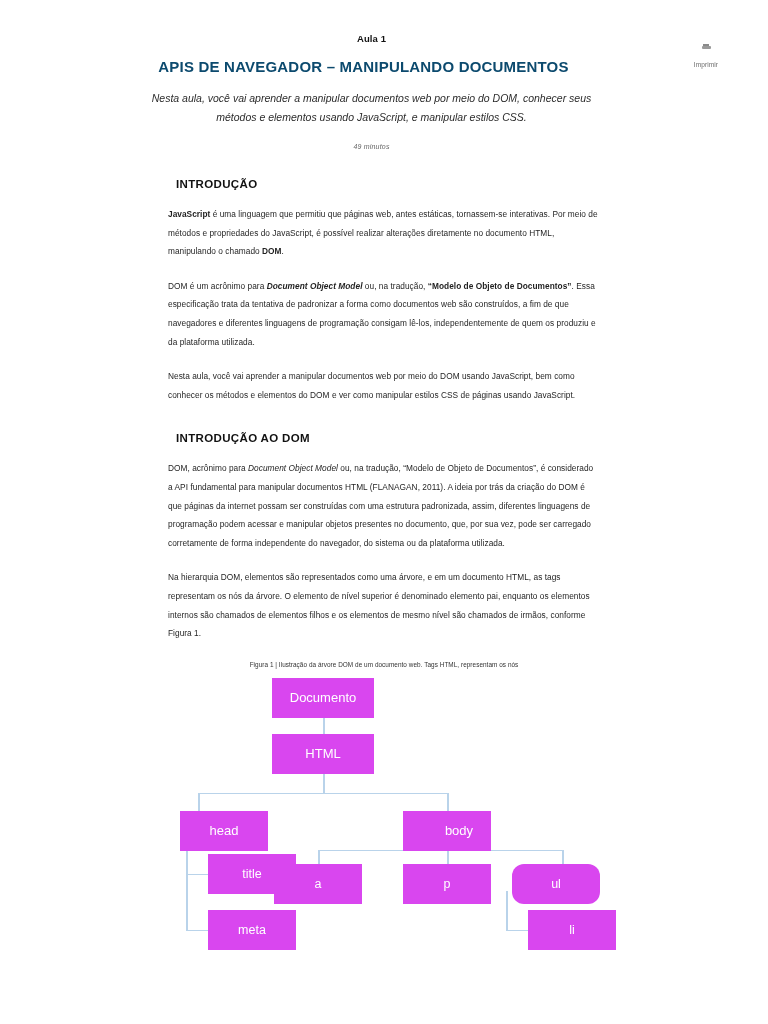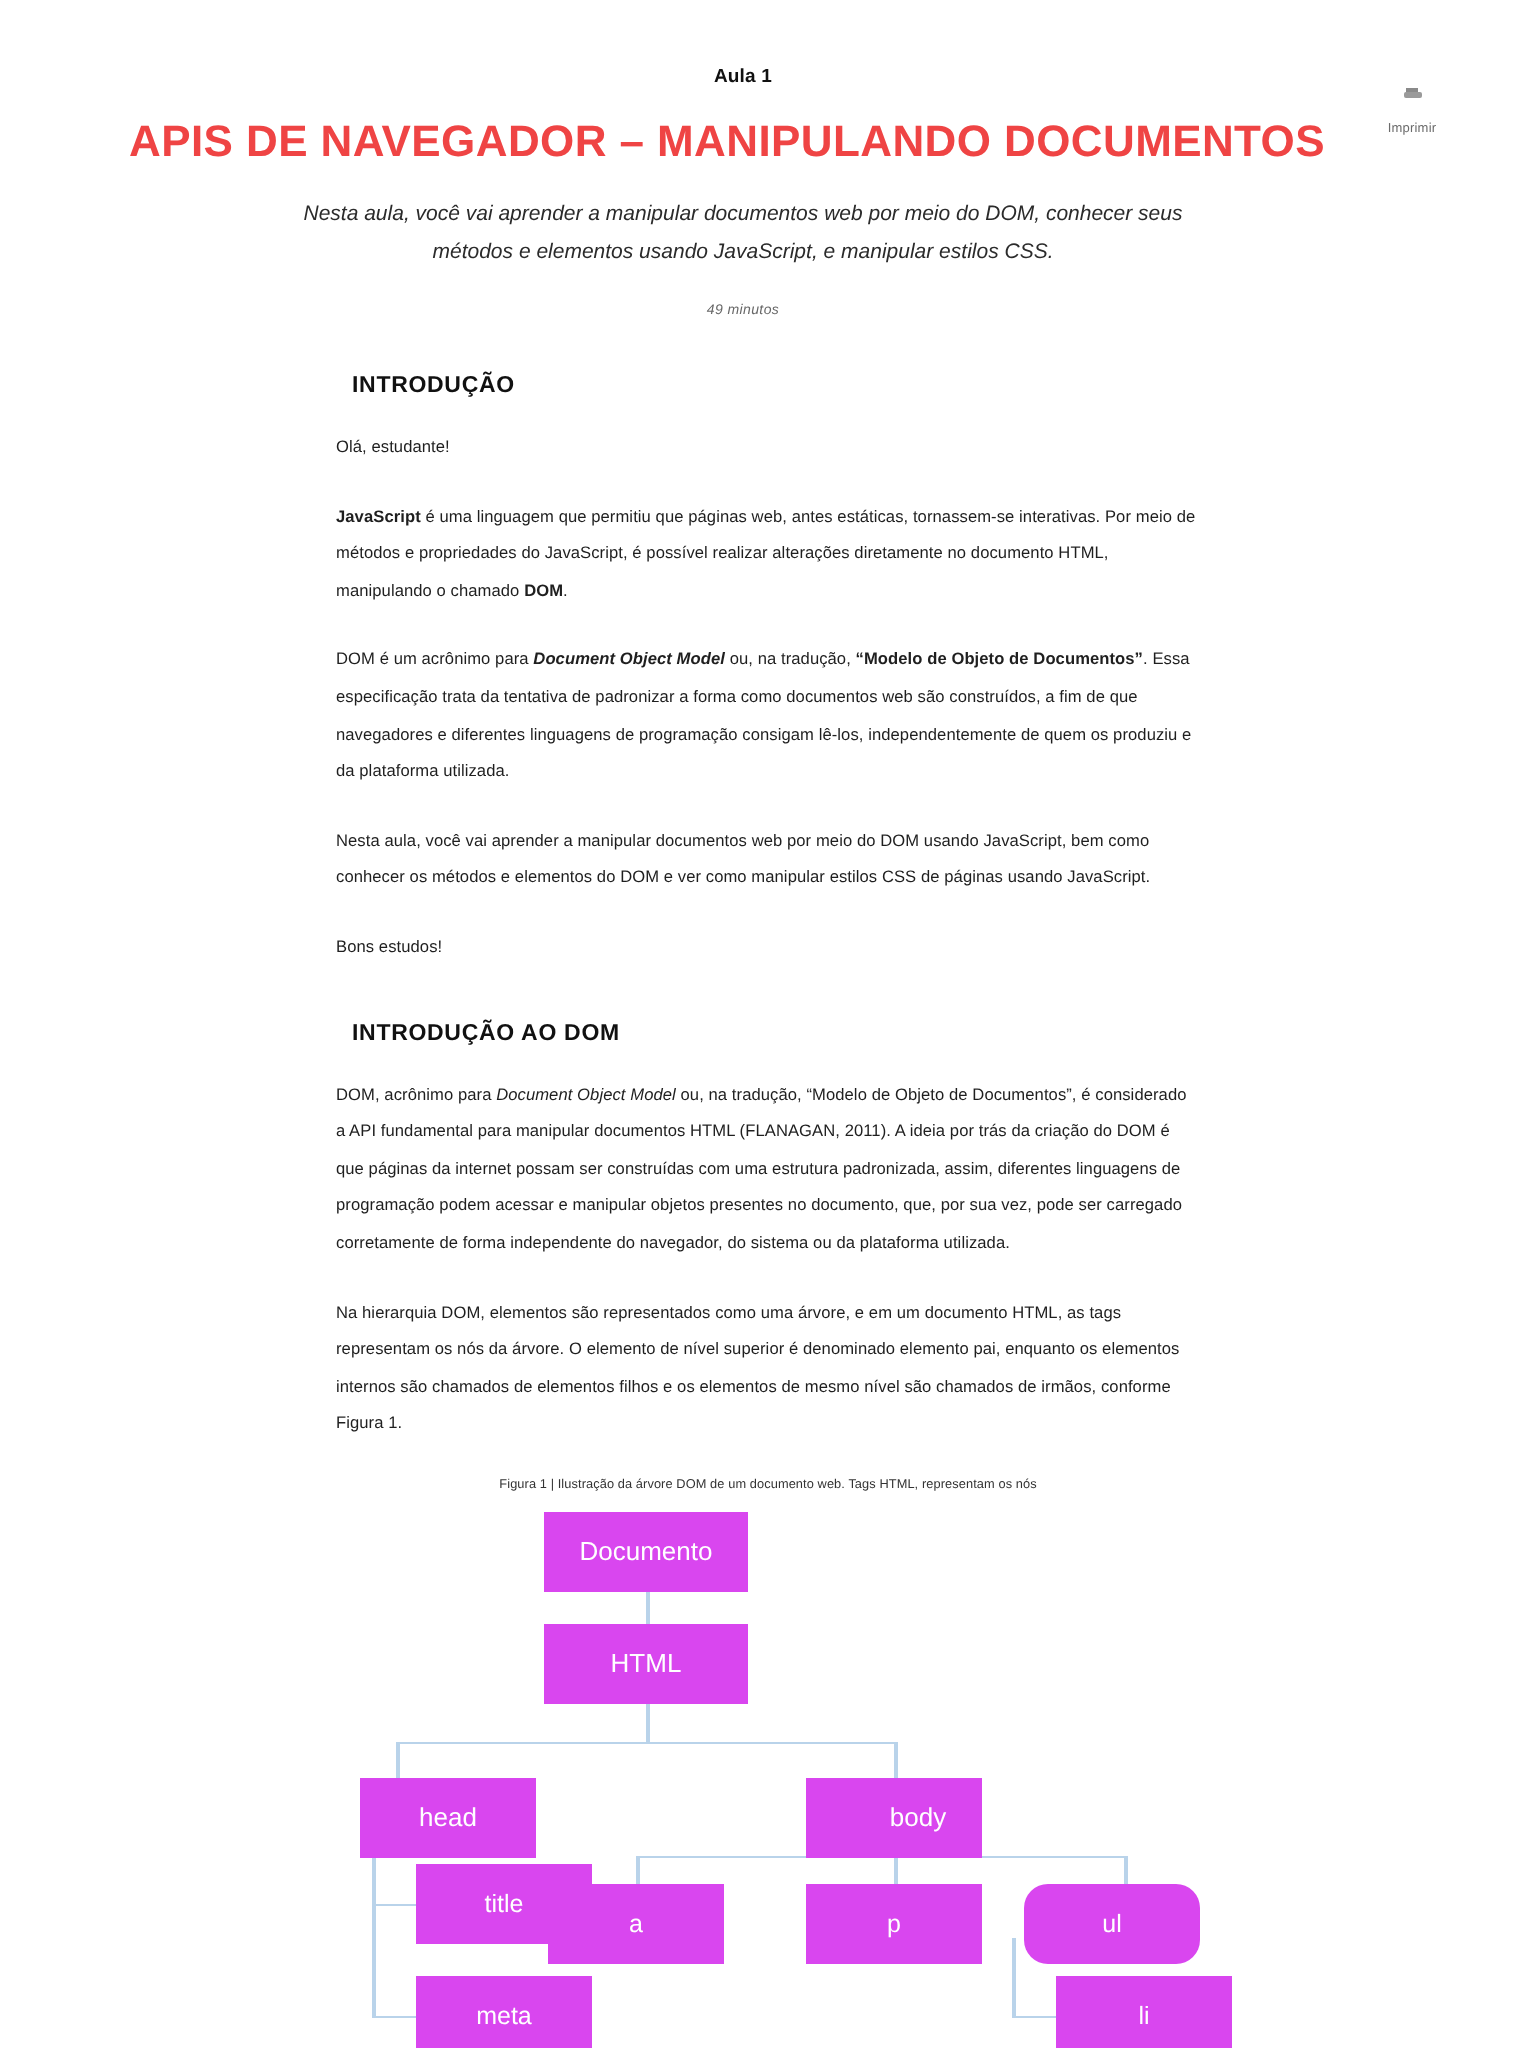--- a/index.html
+++ b/index.html
@@ -73,25 +73,25 @@
     text-align: center;
   }
   .lesson-eyebrow {
     font-size: 9.5px;
     font-weight: bold;
     letter-spacing: 0.1px;
     margin: 0 0 14px 0;
     color: #111;
   }
   .doc-title {
-    font-size: 22px;
+    font-size: 15px;
     font-weight: bold;
     letter-spacing: 0.2px;
     margin: 0 16px 14px 0;
-    color: #ef4444;
+    color: #0c4a6e;
   }
   .doc-subtitle {
     font-size: 10.5px;
     font-style: italic;
     line-height: 19px;
     margin: 0 auto 16px auto;
     width: 450px;
     color: #2b2b2b;
   }
   .doc-duration {
@@ -188,29 +188,27 @@
     <h1 class="doc-title">APIS DE NAVEGADOR – MANIPULANDO DOCUMENTOS</h1>
     <div class="doc-subtitle">Nesta aula, você vai aprender a manipular documentos web por meio do DOM, conhecer seus métodos e elementos usando JavaScript, e manipular estilos CSS.</div>
     <div class="doc-duration">49 minutos</div>
   </div>
 
   <div class="content">
 
     <div class="gap-before-heading"></div>
     <h2 class="section-heading">INTRODUÇÃO</h2>
 
-    <p class="body-text">Olá, estudante!</p>
 
     <p class="body-text"><span class="b">JavaScript</span><span> é uma linguagem que permitiu que páginas web, antes estáticas, tornassem-se interativas. Por meio de métodos e propriedades do JavaScript, é possível realizar alterações diretamente no documento HTML, manipulando o chamado </span><span class="b">DOM</span><span>.</span></p>
 
     <p class="body-text"><span>DOM é um acrônimo para </span><span class="bi">Document Object Model</span><span> ou, na tradução, </span><span class="b">“Modelo de Objeto de Documentos”</span><span>. Essa especificação trata da tentativa de padronizar a forma como documentos web são construídos, a fim de que navegadores e diferentes linguagens de programação consigam lê-los, independentemente de quem os produziu e da plataforma utilizada.</span></p>
 
     <p class="body-text">Nesta aula, você vai aprender a manipular documentos web por meio do DOM usando JavaScript, bem como conhecer os métodos e elementos do DOM e ver como manipular estilos CSS de páginas usando JavaScript.</p>
 
-    <p class="body-text">Bons estudos!</p>
 
     <h2 class="section-heading section-intro-dom">INTRODUÇÃO AO DOM</h2>
 
     <p class="body-text"><span>DOM, acrônimo para </span><span class="i">Document Object Model</span><span> ou, na tradução, “Modelo de Objeto de Documentos”, é considerado a API fundamental para manipular documentos HTML (FLANAGAN, 2011). A ideia por trás da criação do DOM é que páginas da internet possam ser construídas com uma estrutura padronizada, assim, diferentes linguagens de programação podem acessar e manipular objetos presentes no documento, que, por sua vez, pode ser carregado corretamente de forma independente do navegador, do sistema ou da plataforma utilizada.</span></p>
 
     <p class="body-text">Na hierarquia DOM, elementos são representados como uma árvore, e em um documento HTML, as tags representam os nós da árvore. O elemento de nível superior é denominado elemento pai, enquanto os elementos internos são chamados de elementos filhos e os elementos de mesmo nível são chamados de irmãos, conforme Figura 1.</p>
 
     <div class="figure-block">
       <div class="figure-caption">Figura 1 | Ilustração da árvore DOM de um documento web. Tags HTML, representam os nós</div>
 

